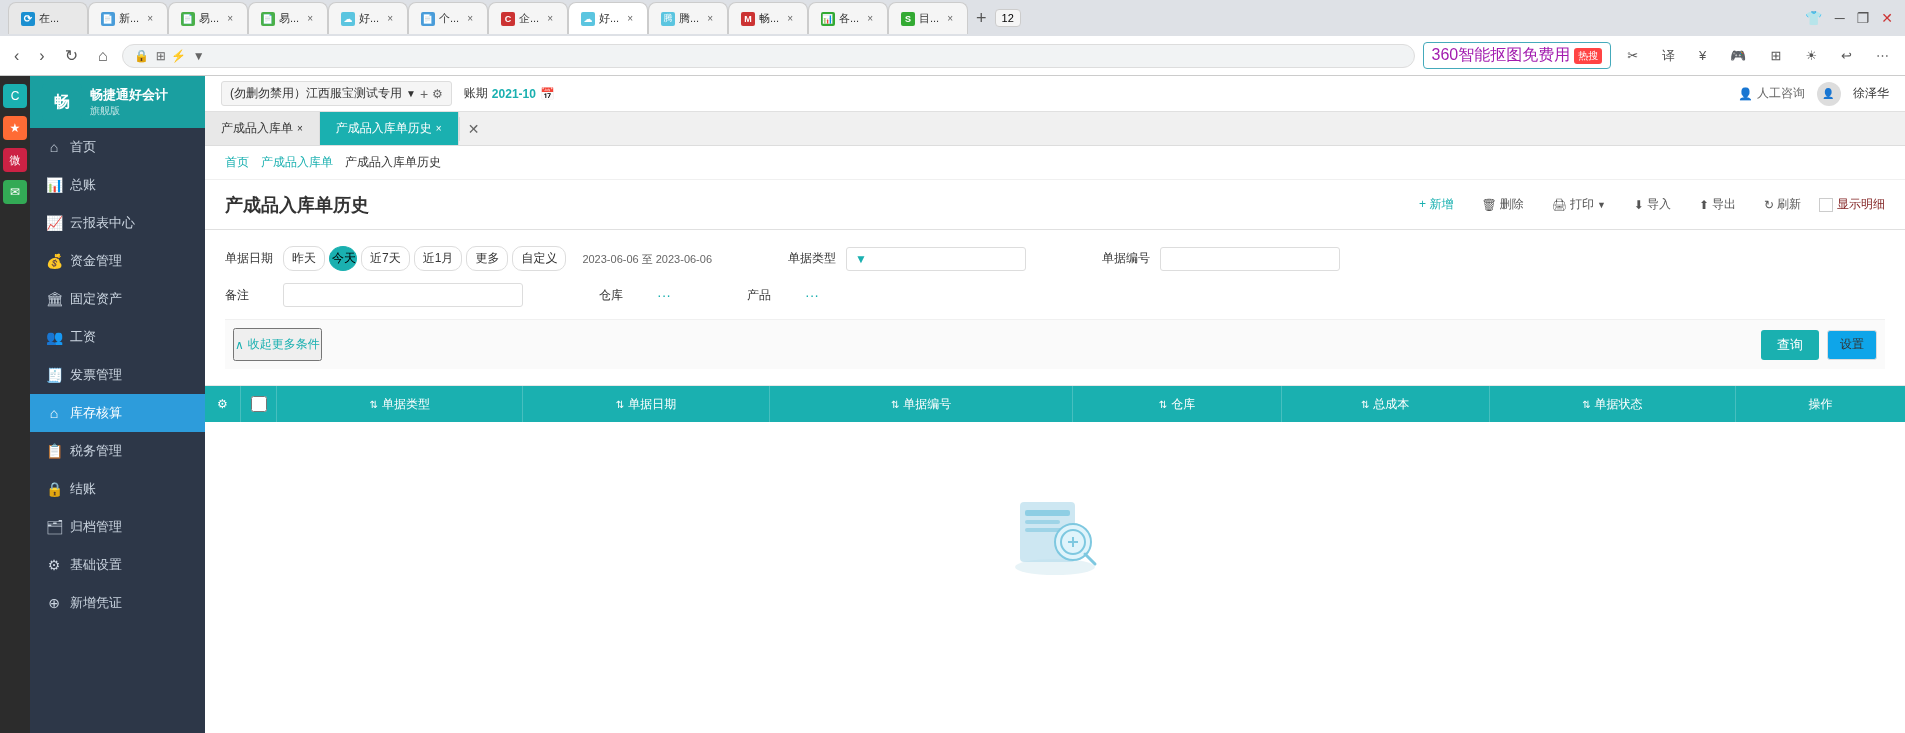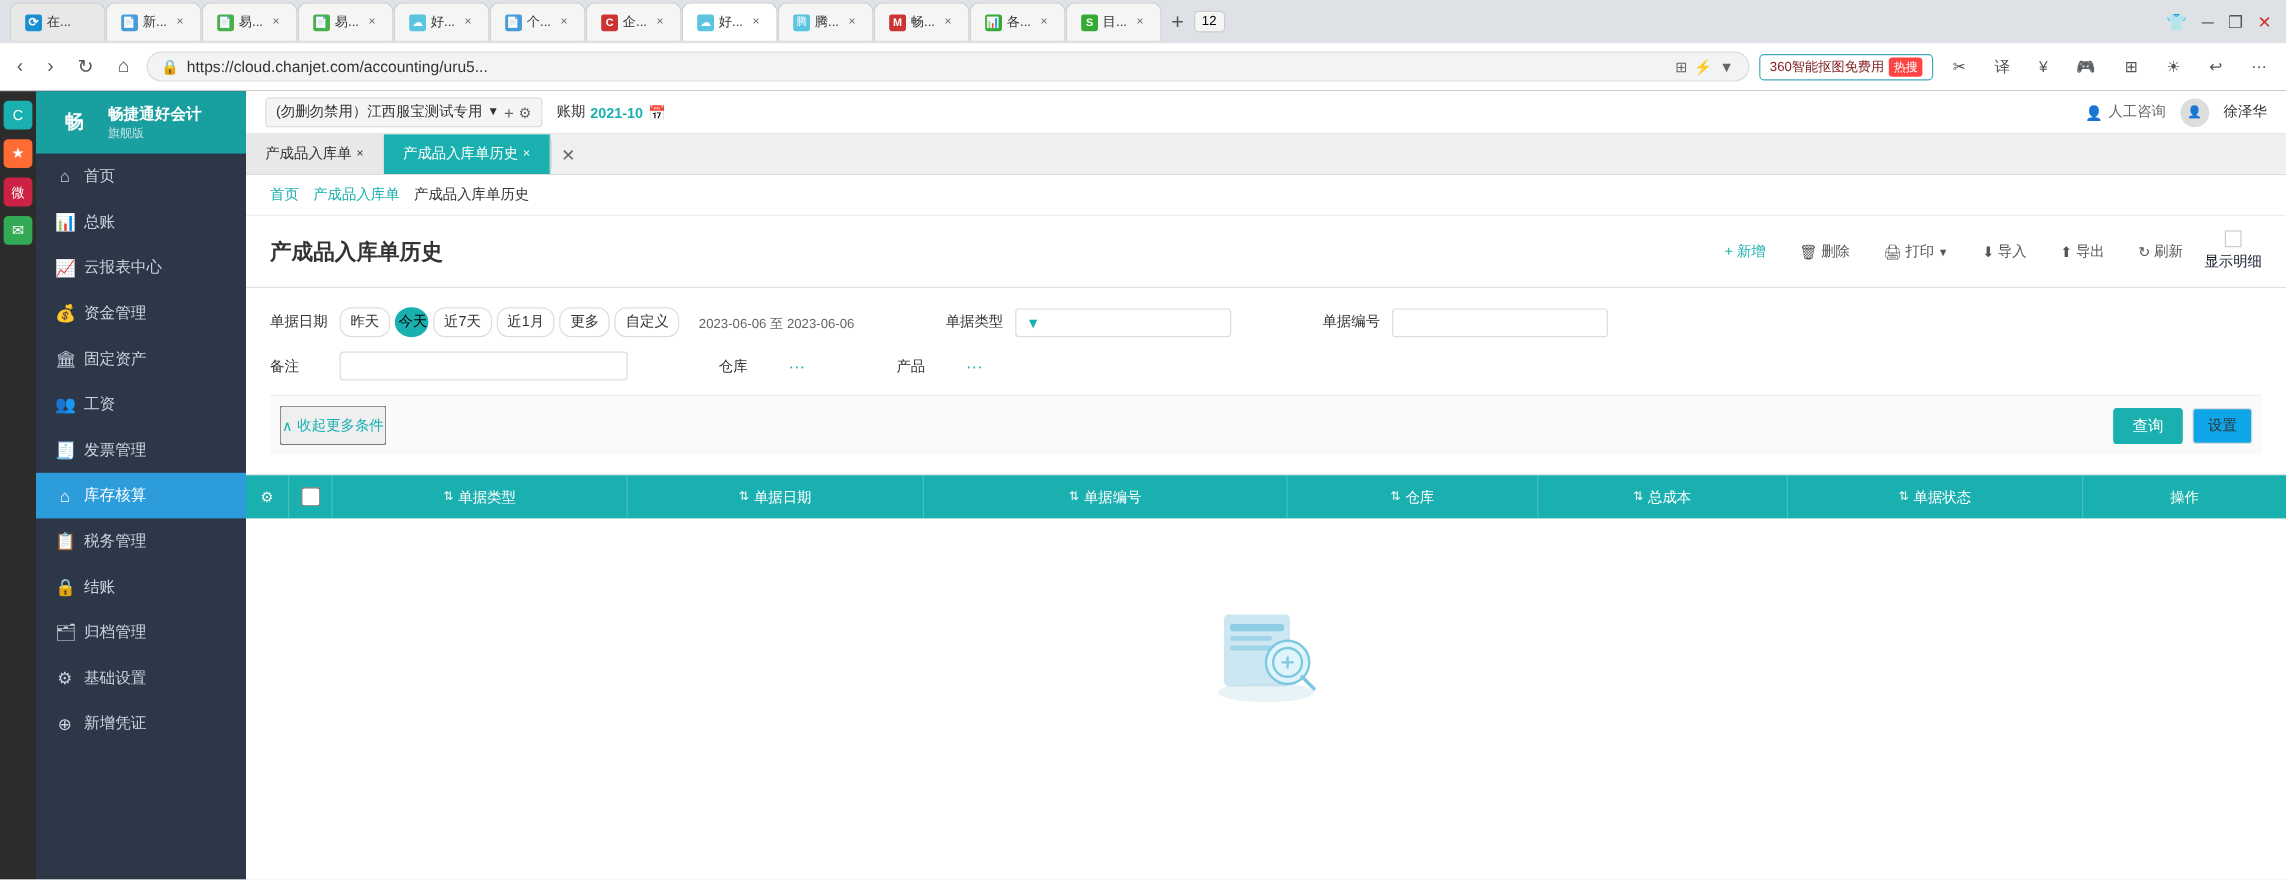--- a/index.html
+++ b/index.html
@@ -188,28 +188,27 @@
     </div>
   </div>
 
   <div class="address-bar">
     <button class="nav-btn">‹</button>
     <button class="nav-btn">›</button>
     <button class="nav-btn">↻</button>
     <button class="nav-btn">⌂</button>
     <div class="url-bar">
       <span class="lock-icon">🔒</span>
-      <span class="url-text">https://cloud.chanjet.com/accounting/uru5...</span>
       <span style="color:#666;">⊞</span>
       <span style="color:#1ab0b0;">⚡</span>
       <span style="color:#666;">▼</span>
     </div>
     <div class="toolbar-right">
       <div class="search-bar-360">
-        <span style="font-size:11px;color:#7f1d1d;">360智能抠图免费用</span>
+        <span style="font-size:16px;color:#a21caf;">360智能抠图免费用</span>
         <span class="hot-badge">热搜</span>
       </div>
       <button class="toolbar-btn">✂</button>
       <button class="toolbar-btn">译</button>
       <button class="toolbar-btn">¥</button>
       <button class="toolbar-btn">🎮</button>
       <button class="toolbar-btn">⊞</button>
       <button class="toolbar-btn">☀</button>
       <button class="toolbar-btn">↩</button>
       <button class="toolbar-btn">⋯</button>
@@ -366,21 +365,21 @@
             <span>导入</span>
           </button>
           <button class="action-btn">
             <span>⬆</span>
             <span>导出</span>
           </button>
           <button class="action-btn">
             <span>↻</span>
             <span>刷新</span>
           </button>
-          <label style="display:flex;align-items:center;gap:4px;font-size:12px;color:#0f172a;cursor:pointer;flex-direction:column;">
+          <label style="display:flex;align-items:center;gap:4px;font-size:12px;color:#7f1d1d;cursor:pointer;">
             <div class="checkbox-display"></div>
             <span>显示明细</span>
           </label>
         </div>
       </div>
 
       <div class="search-area">
 
         <div class="search-row">
           <div class="search-field" style="flex:none;">

